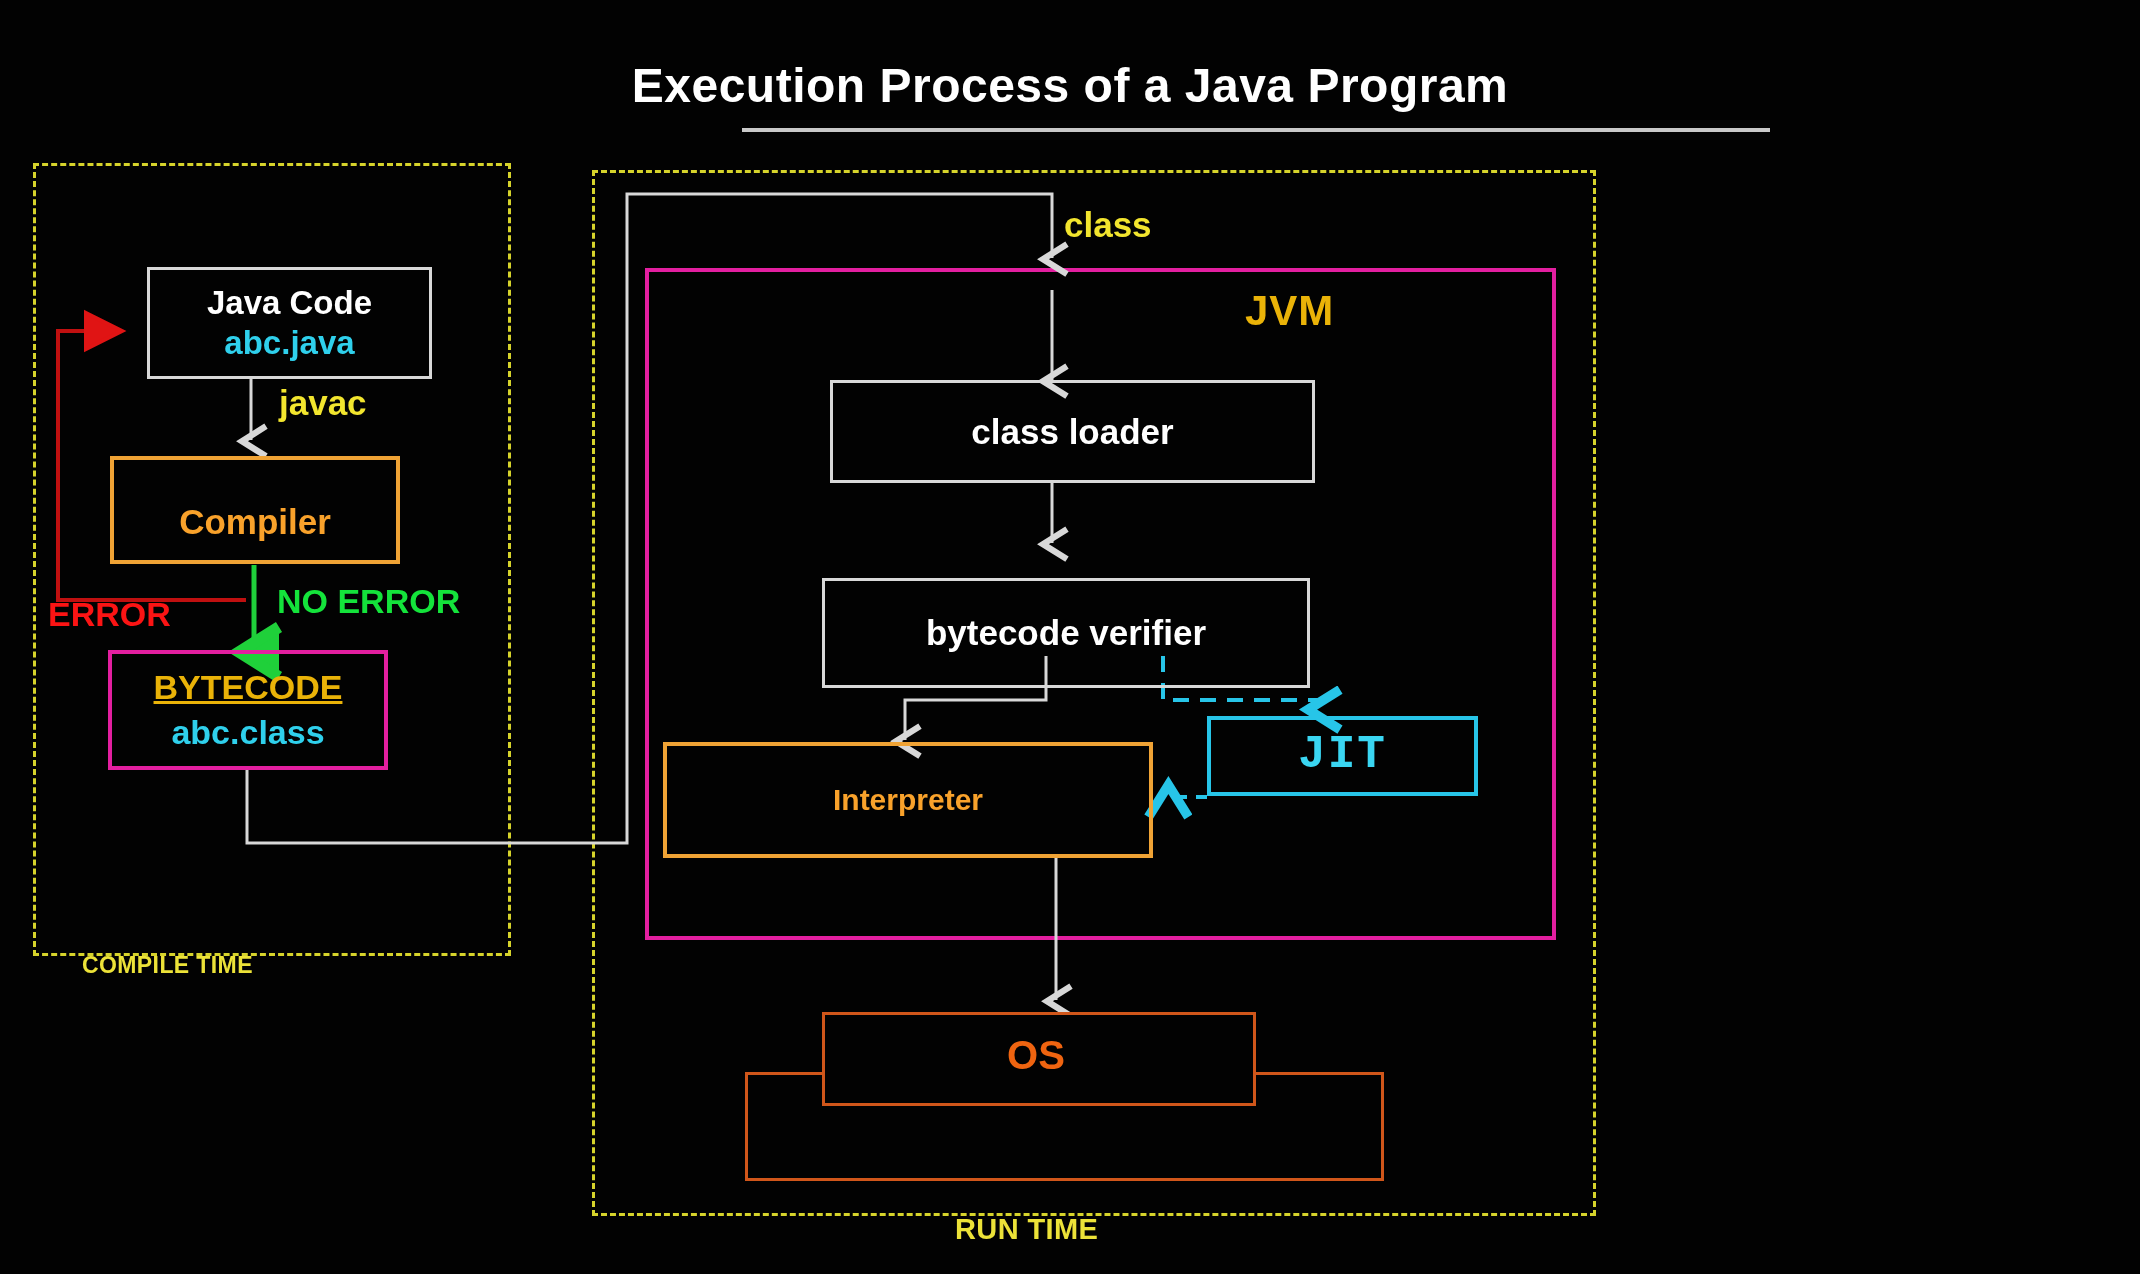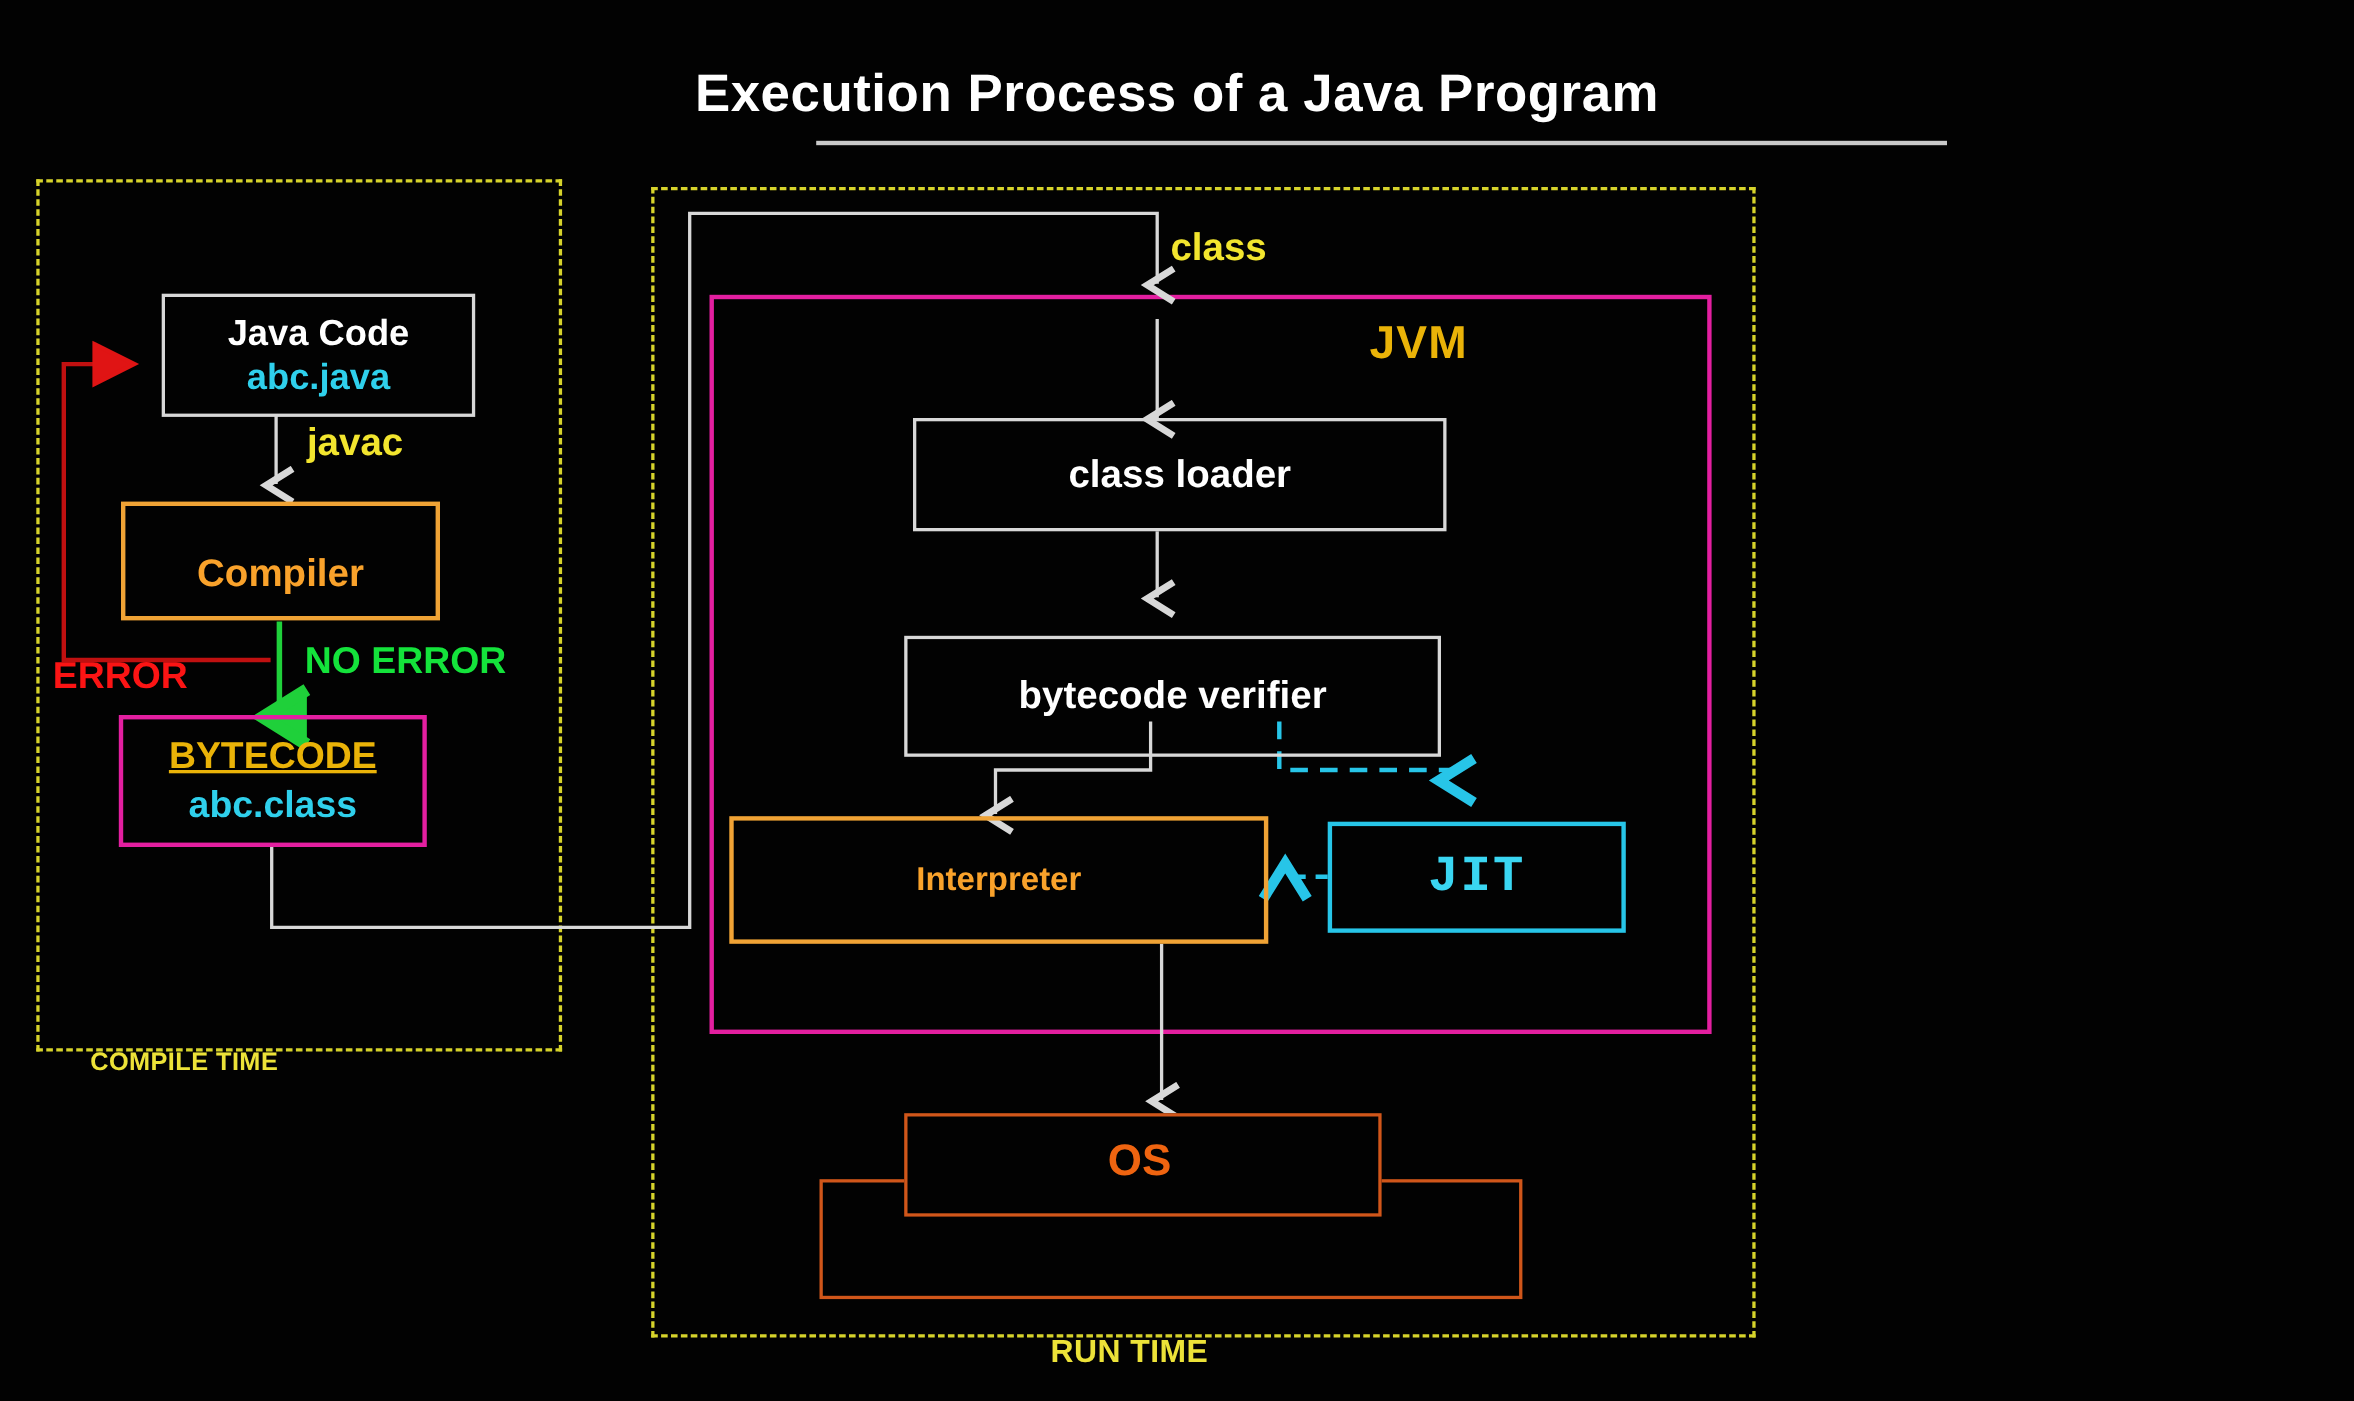--- a/index.html
+++ b/index.html
@@ -180,21 +180,21 @@
   </div>
 
   <div class="abs node box-white" style="left:822px; top:578px; width:488px; height:110px;">
     <div class="node-line t-white" style="font-size:35px;">bytecode verifier</div>
   </div>
 
   <div class="abs node box-orange" style="left:663px; top:742px; width:490px; height:116px;">
     <div class="node-line t-orange" style="font-size:30px;">Interpreter</div>
   </div>
 
-  <div class="abs node box-cyan" style="left:1207px; top:716px; width:271px; height:101px;margin-top:31px;">
+  <div class="abs node box-cyan" style="left:1207px; top:716px; width:271px; height:80px;">
     <div class="node-line t-jitcyan" style="font-size:46px; font-family:'Liberation Mono', monospace; letter-spacing:2px;">JIT</div>
   </div>
 
   <div class="abs box-darkorange" style="left:745px; top:1072px; width:633px; height:103px;"></div>
   <div class="abs box-darkorange" style="left:822px; top:1012px; width:428px; height:88px; background:#020202;"></div>
 
   <div class="abs node" style="left:822px; top:1012px; width:428px; height:88px;">
     <div class="node-line t-deeporange" style="font-size:40px;">OS</div>
   </div>
 

